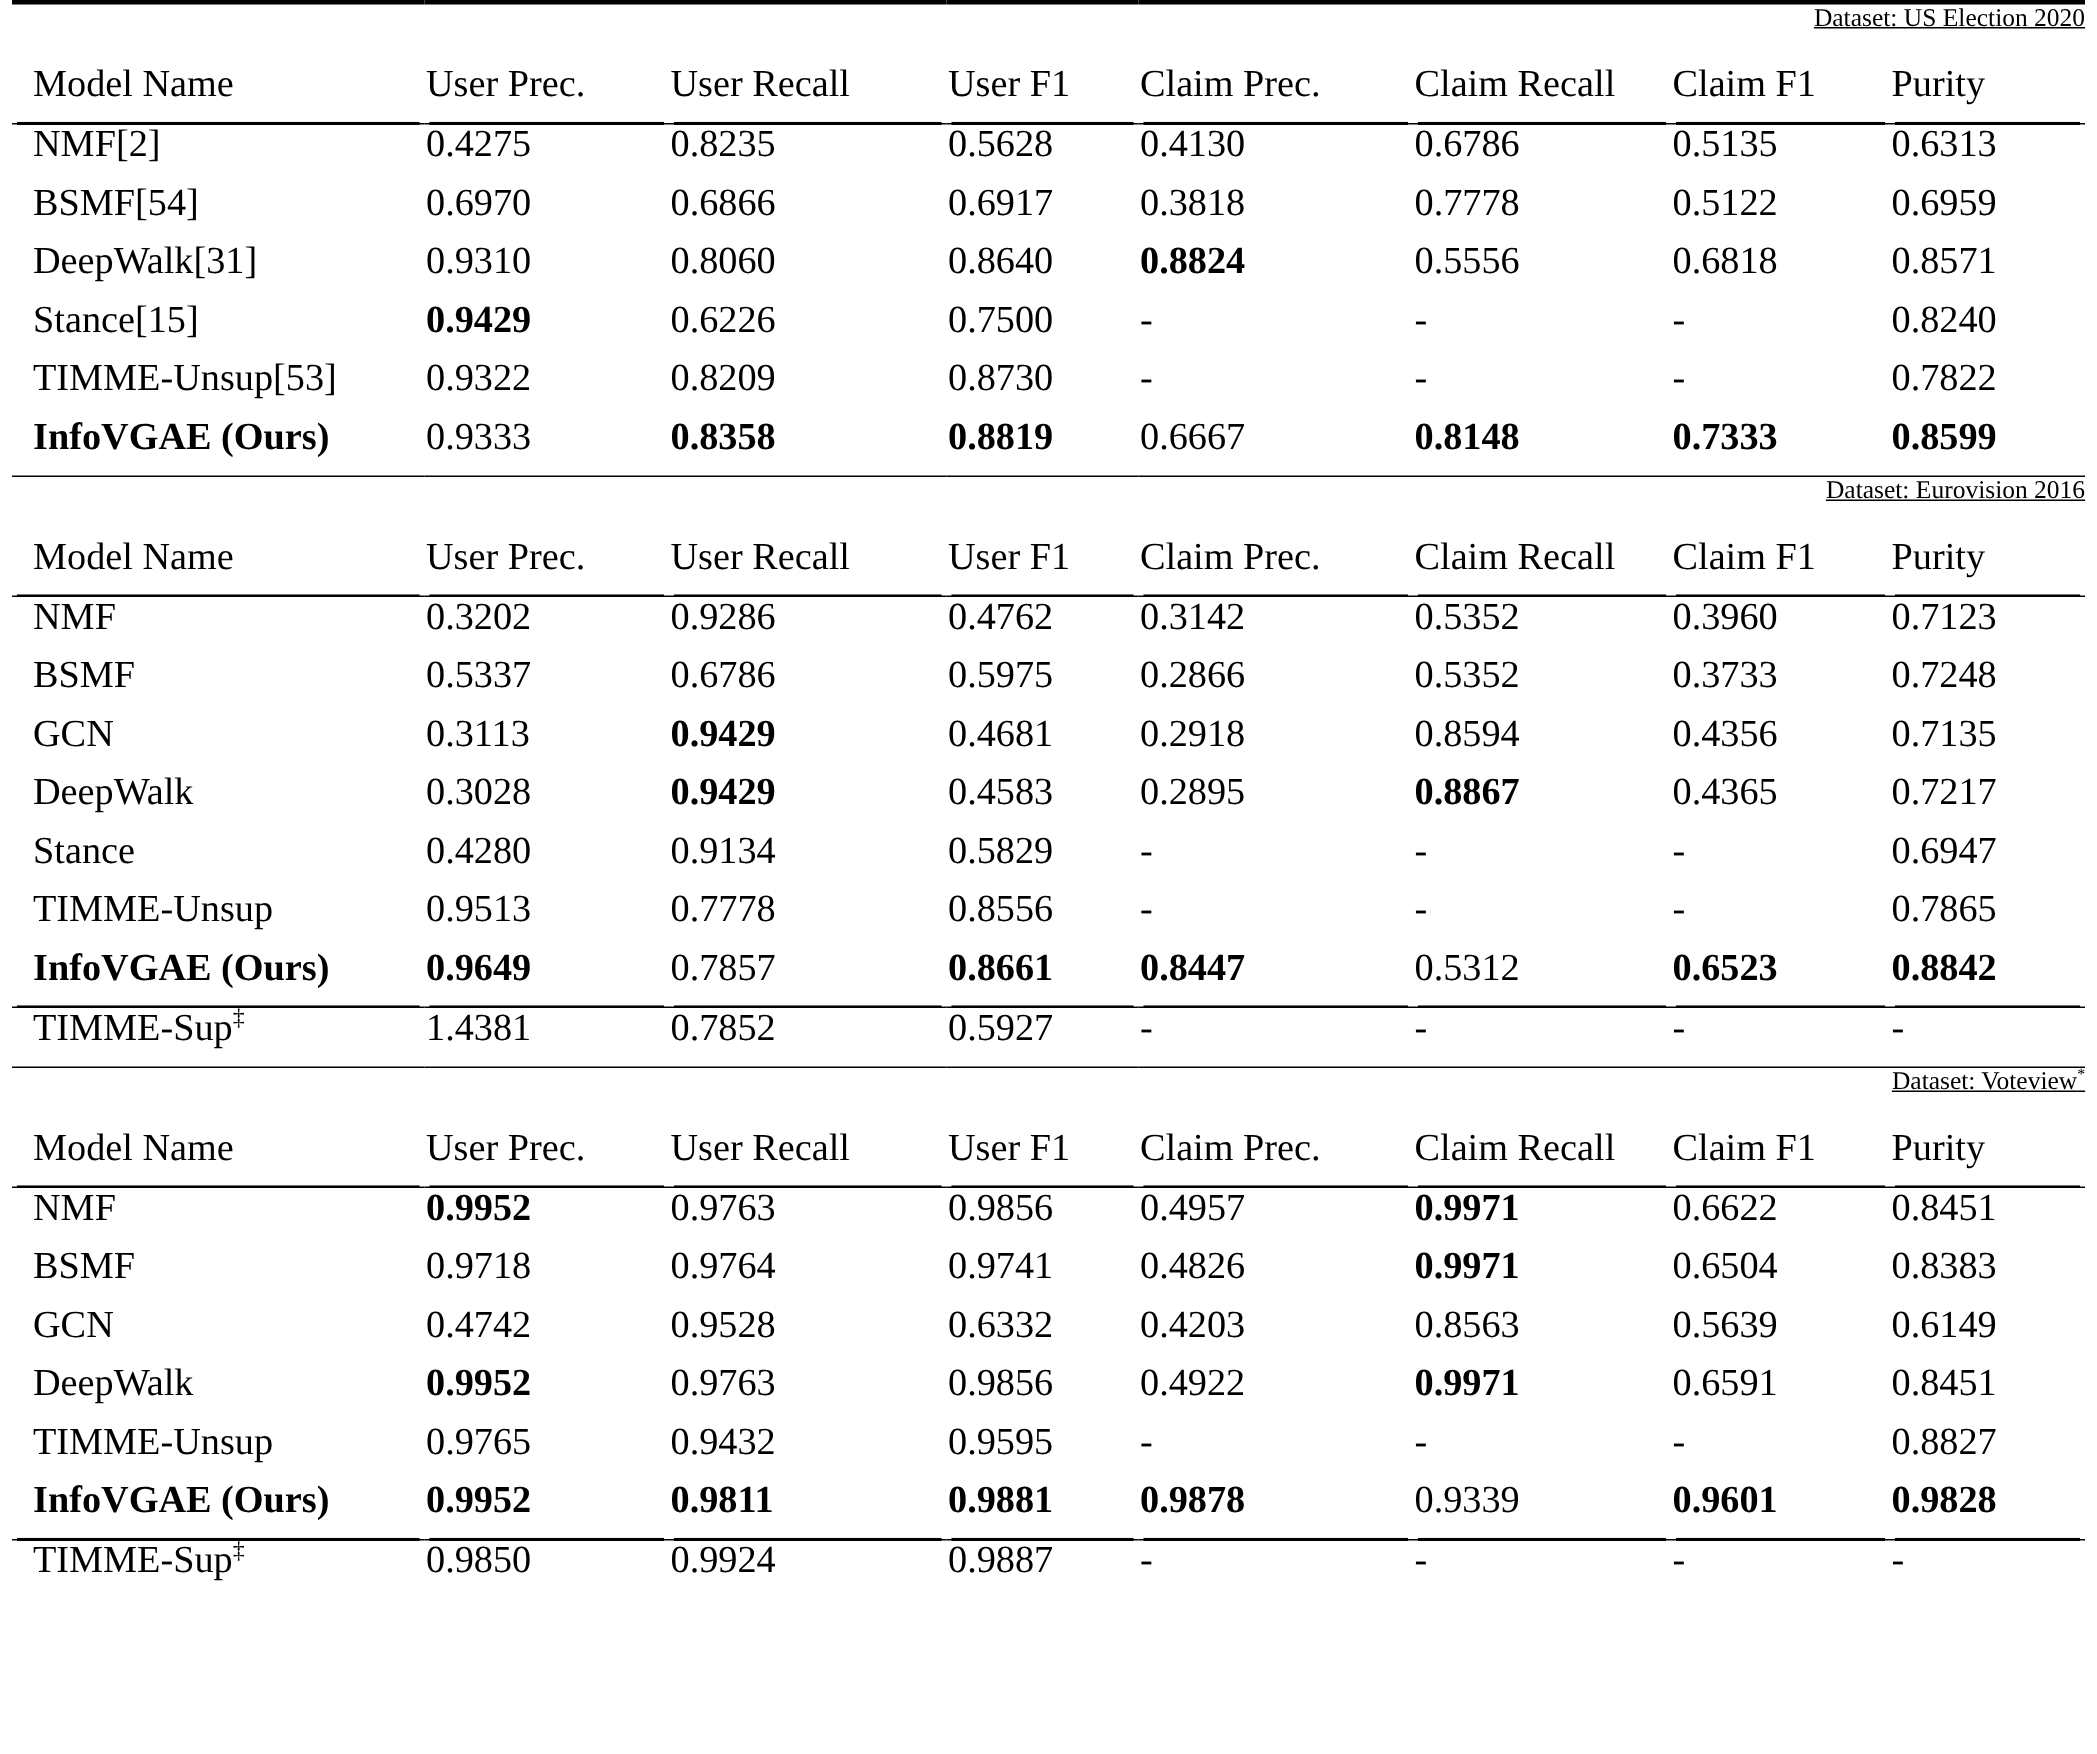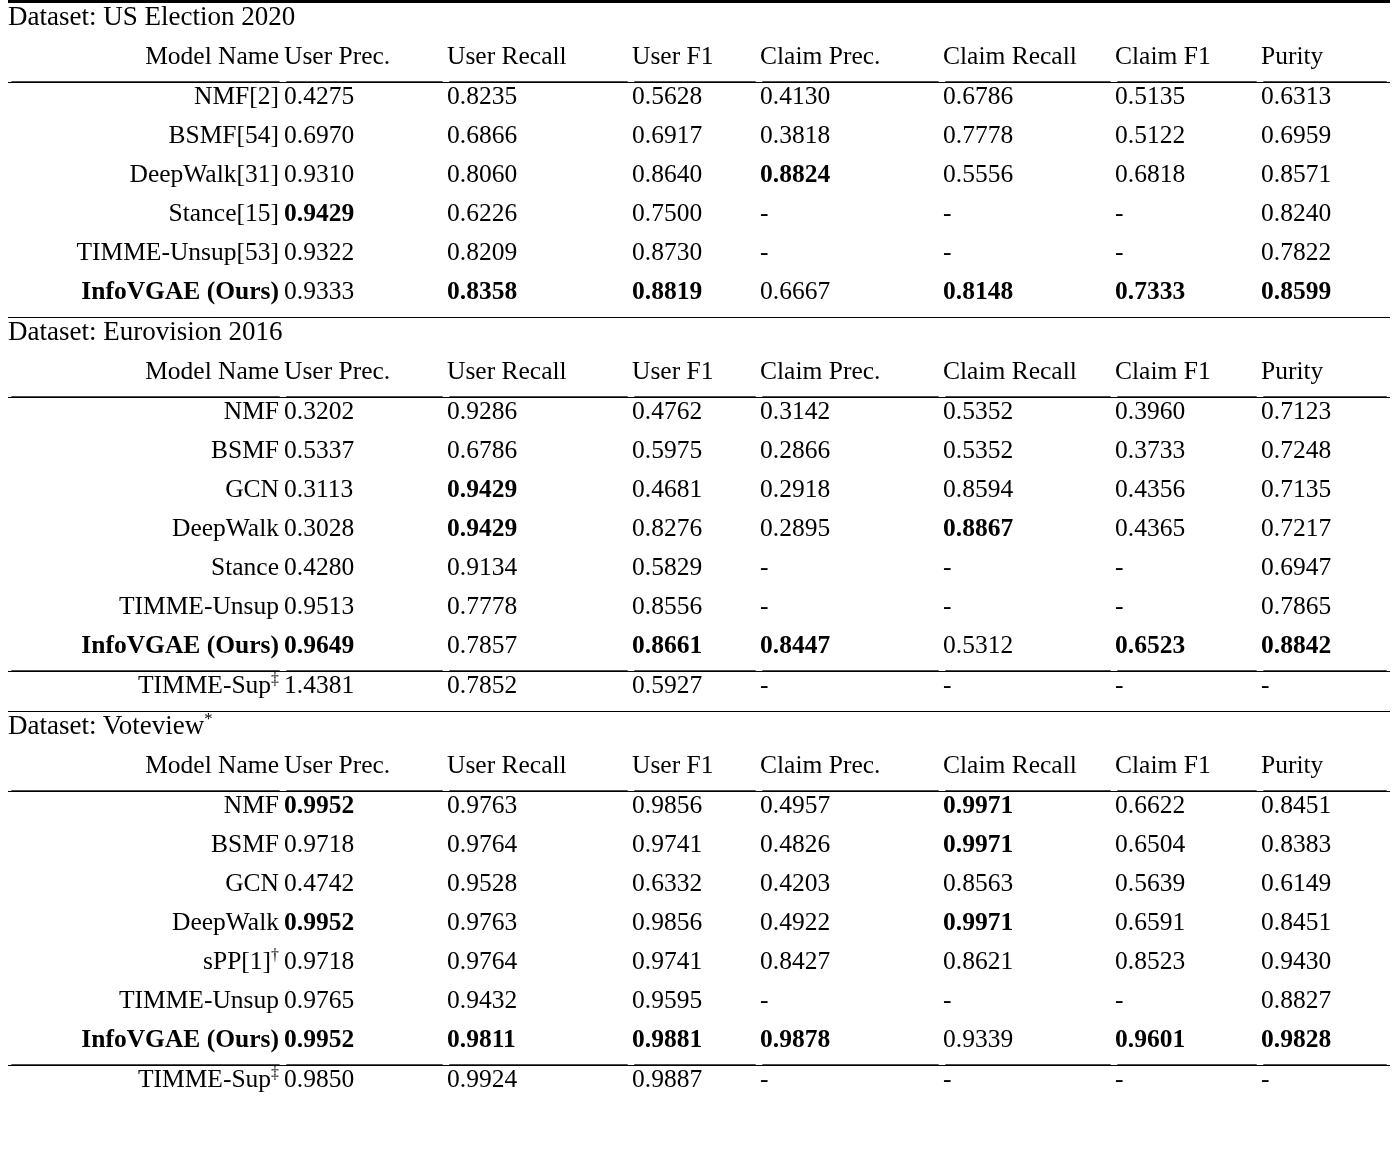--- a/index.html
+++ b/index.html
@@ -40,27 +40,27 @@
     font-weight:normal;
     white-space:nowrap;
   }
   td.cell, th.cell{
     height:39px;
     padding-left:1px;
     padding-right:4px;
   }
   td.cell-first, th.cell-first{
     padding-left:14px;
-    text-align:right;
   }
   
   td.dataset-title{
-    text-align:left;
+    text-align:right;
     height:40px;
-    font-size:27px;
+    font-size:17px;
+    text-decoration:underline;
   }
   
   tr.rule-top > td{
     border-top:3.5px solid #000;
   }
   tr.rule-single > td{
     border-top:1.7px solid #000;
   }
   tr.rule-double > td{
     border-top:1.7px solid #000;
@@ -202,21 +202,21 @@
           <td class="cell">0.4681</td>
           <td class="cell">0.2918</td>
           <td class="cell">0.8594</td>
           <td class="cell">0.4356</td>
           <td class="cell">0.7135</td>
         </tr>
         <tr class="data-row">
           <td class="cell cell-first">DeepWalk</td>
           <td class="cell">0.3028</td>
           <td class="cell b">0.9429</td>
-          <td class="cell">0.8276</td>
+          <td class="cell">0.4583</td>
           <td class="cell">0.2895</td>
           <td class="cell b">0.8867</td>
           <td class="cell">0.4365</td>
           <td class="cell">0.7217</td>
         </tr>
         <tr class="data-row">
           <td class="cell cell-first">Stance</td>
           <td class="cell">0.4280</td>
           <td class="cell">0.9134</td>
           <td class="cell">0.5829</td>
@@ -302,30 +302,20 @@
           <td class="cell cell-first">DeepWalk</td>
           <td class="cell b">0.9952</td>
           <td class="cell">0.9763</td>
           <td class="cell">0.9856</td>
           <td class="cell">0.4922</td>
           <td class="cell b">0.9971</td>
           <td class="cell">0.6591</td>
           <td class="cell">0.8451</td>
         </tr>
         <tr class="data-row">
-          <td class="cell cell-first">sPP[1]<sup>†</sup></td>
-          <td class="cell">0.9718</td>
-          <td class="cell">0.9764</td>
-          <td class="cell">0.9741</td>
-          <td class="cell">0.8427</td>
-          <td class="cell">0.8621</td>
-          <td class="cell">0.8523</td>
-          <td class="cell">0.9430</td>
-        </tr>
-        <tr class="data-row">
           <td class="cell cell-first">TIMME-Unsup</td>
           <td class="cell">0.9765</td>
           <td class="cell">0.9432</td>
           <td class="cell">0.9595</td>
           <td class="cell">-</td>
           <td class="cell">-</td>
           <td class="cell">-</td>
           <td class="cell">0.8827</td>
         </tr>
         <tr class="data-row">

